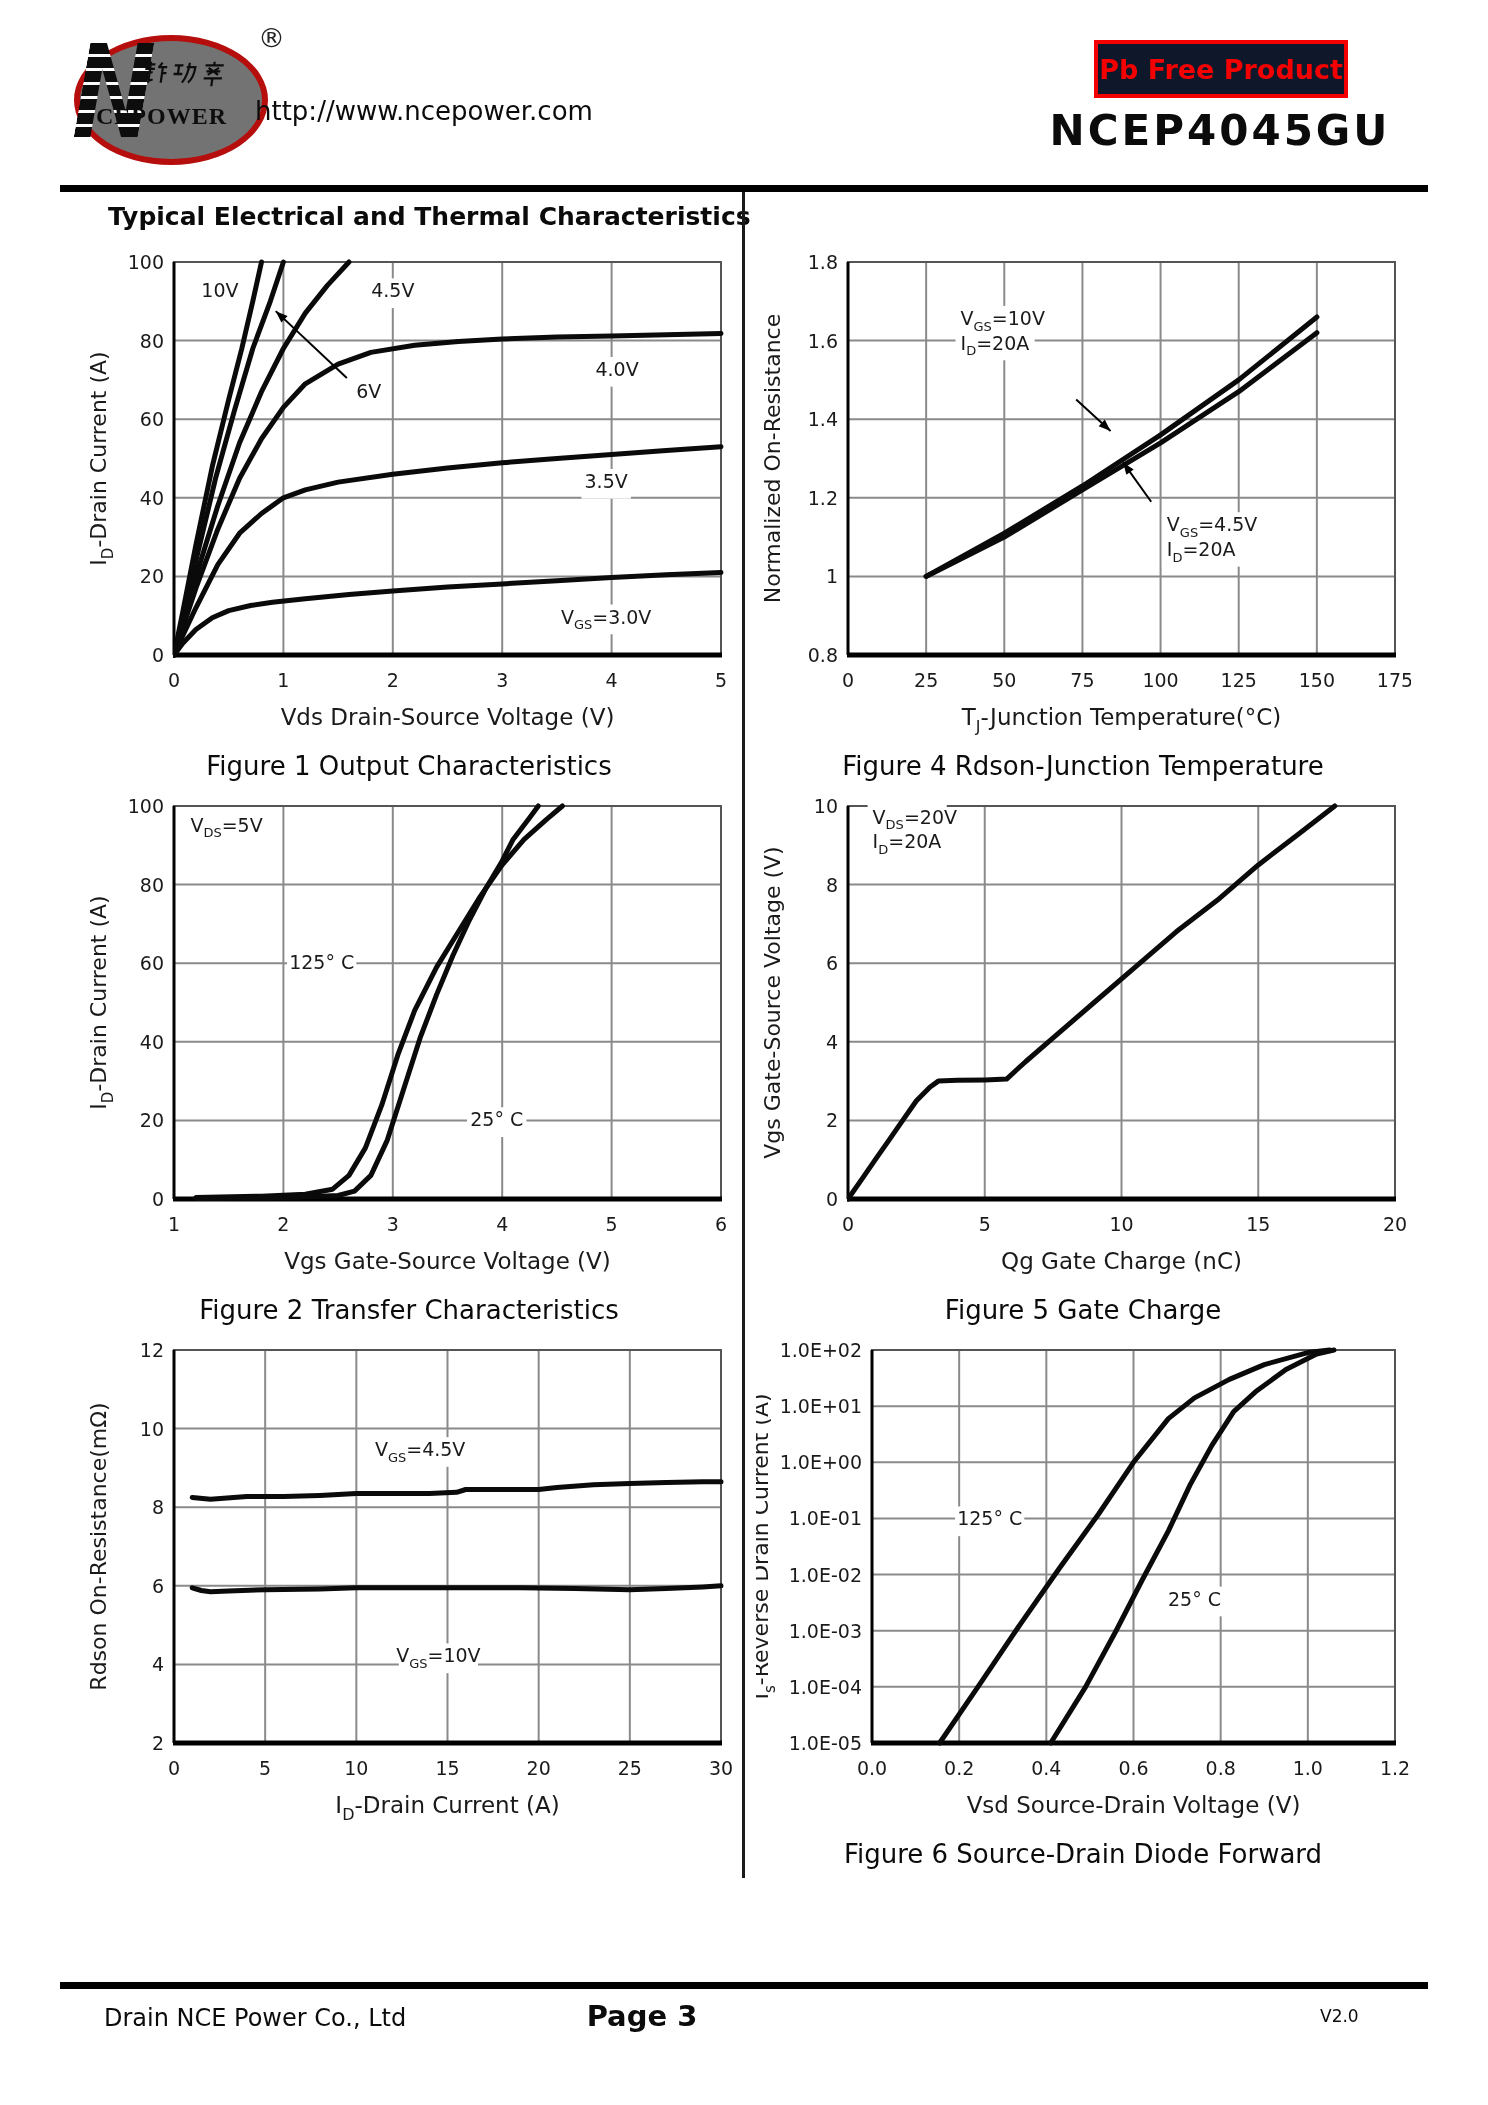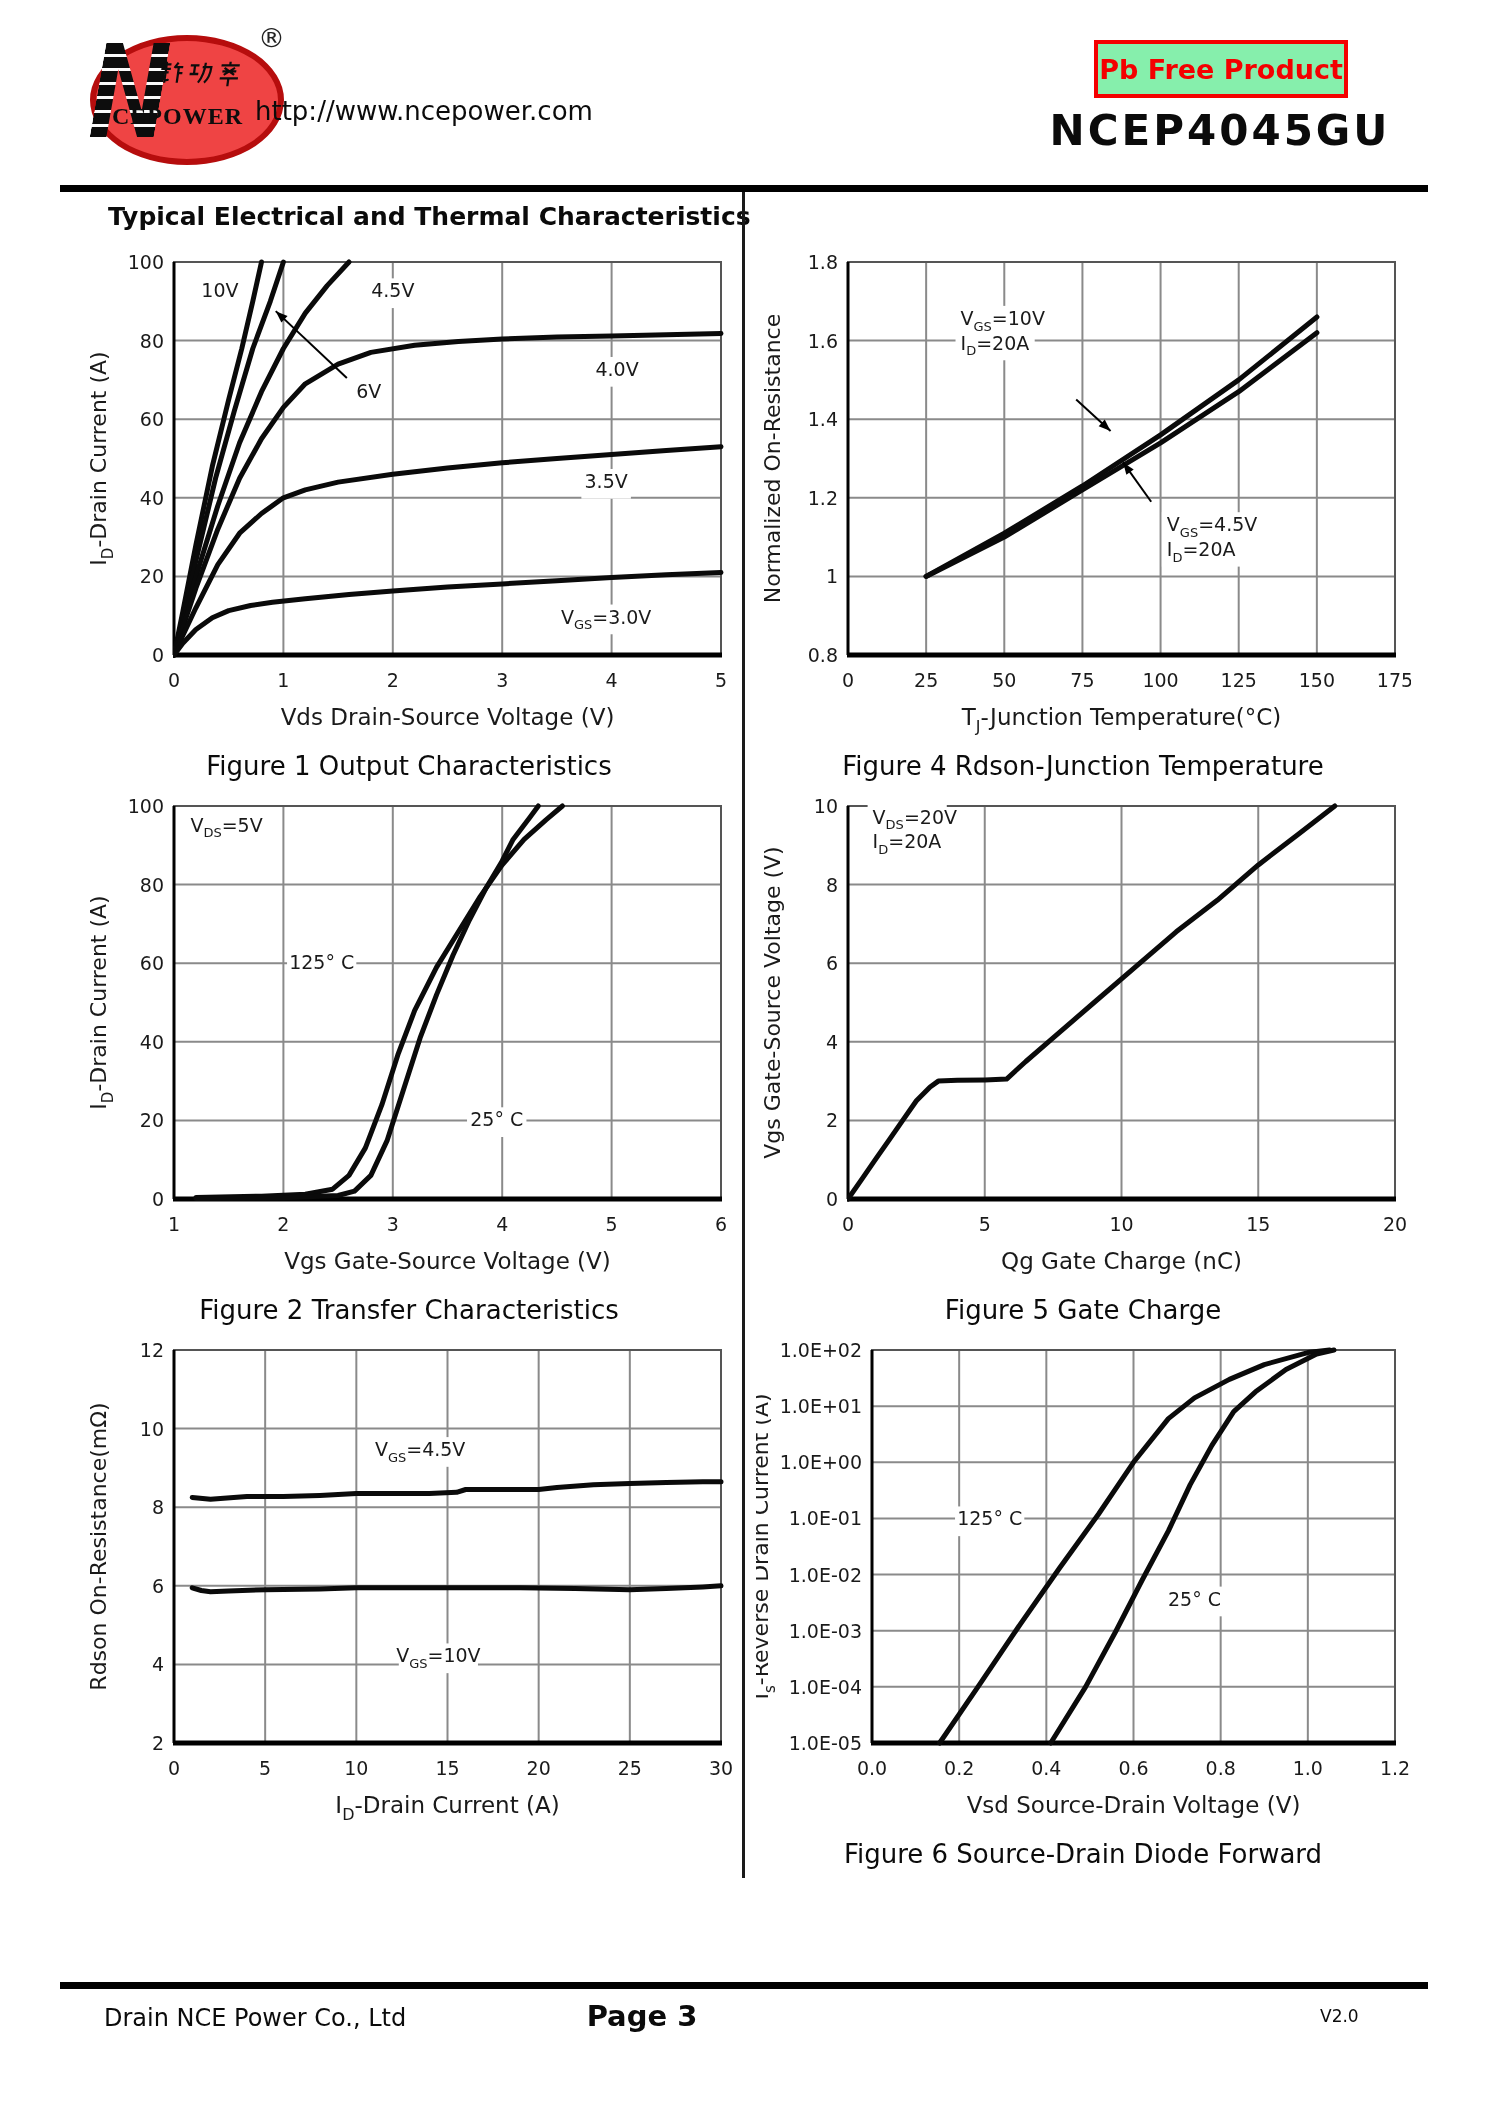--- a/index.html
+++ b/index.html
@@ -2,34 +2,34 @@
 <html><head>
 <meta charset="utf-8">
 <style>
   html,body{margin:0;padding:0;background:#fff}
   .page{position:relative;width:1488px;height:2105px;background:#fff;overflow:hidden;
         font-family:"DejaVu Sans",sans-serif;color:#111}
   .sr{position:absolute;width:1px;height:1px;overflow:hidden;opacity:0}
 
   
   .logo{position:absolute;left:62px;top:10px;width:300px;height:170px}
-  .logo-ellipse{position:absolute;left:28px;top:25px;width:182px;height:118px;
-    border:6px solid #b60d0d;border-radius:50%;background:#ef4444}
+  .logo-ellipse{position:absolute;left:12px;top:25px;width:182px;height:118px;
+    border:6px solid #b60d0d;border-radius:50%;background:#737373}
   .logo-n{position:absolute;left:2px;top:2px;width:64px;height:94px;
     background:repeating-linear-gradient(180deg,#0d0d0d 0 11px,#fbfbfb 11px 14px);
     clip-path:polygon(0 0,26% 0,74% 72%,74% 0,100% 0,100% 100%,74% 100%,26% 28%,26% 100%,0 100%);
     transform:skewX(-10deg)}
   .logo-cn{position:absolute;left:62px;top:18px;display:flex;gap:3px;transform:skewX(-8deg)}
   .logo-cn svg{display:block}
   .logo-en{position:absolute;left:16px;top:62px;font-family:"Liberation Serif",serif;
     font-weight:bold;font-size:24px;letter-spacing:1px;color:#0d0d0d}
   .logo-reg{position:absolute;left:196px;top:12px;font-size:27px;color:#222}
   .site-url{position:absolute;left:255px;top:96px;font-size:26px;color:#0b0b0b}
   .pb-badge{position:absolute;left:1094px;top:40px;width:246px;height:50px;border:4px solid #f40000;
-    color:#f40000;font-weight:bold;font-size:27px;display:flex;align-items:center;justify-content:center;background:#86efac}
+    color:#f40000;font-weight:bold;font-size:27px;display:flex;align-items:center;justify-content:center;background:#0f172a}
   .part-number{position:absolute;left:1030px;top:106px;width:380px;text-align:center;
     font-size:42px;font-weight:700;letter-spacing:3px;color:#0b0b0b}
   .header-rule{position:absolute;left:60px;top:185px;width:1368px;height:7px;background:#000}
 
   .section-title{position:absolute;left:108px;top:202px;margin:0;font-size:25px;font-weight:bold;color:#0b0b0b}
   .col-divider{position:absolute;left:742px;top:192px;width:3px;height:1686px;background:#1a1a1a}
 
   
   .charts-grid{position:absolute;left:72px;top:248px;width:1348px;display:grid;
     grid-template-columns:674px 674px}

